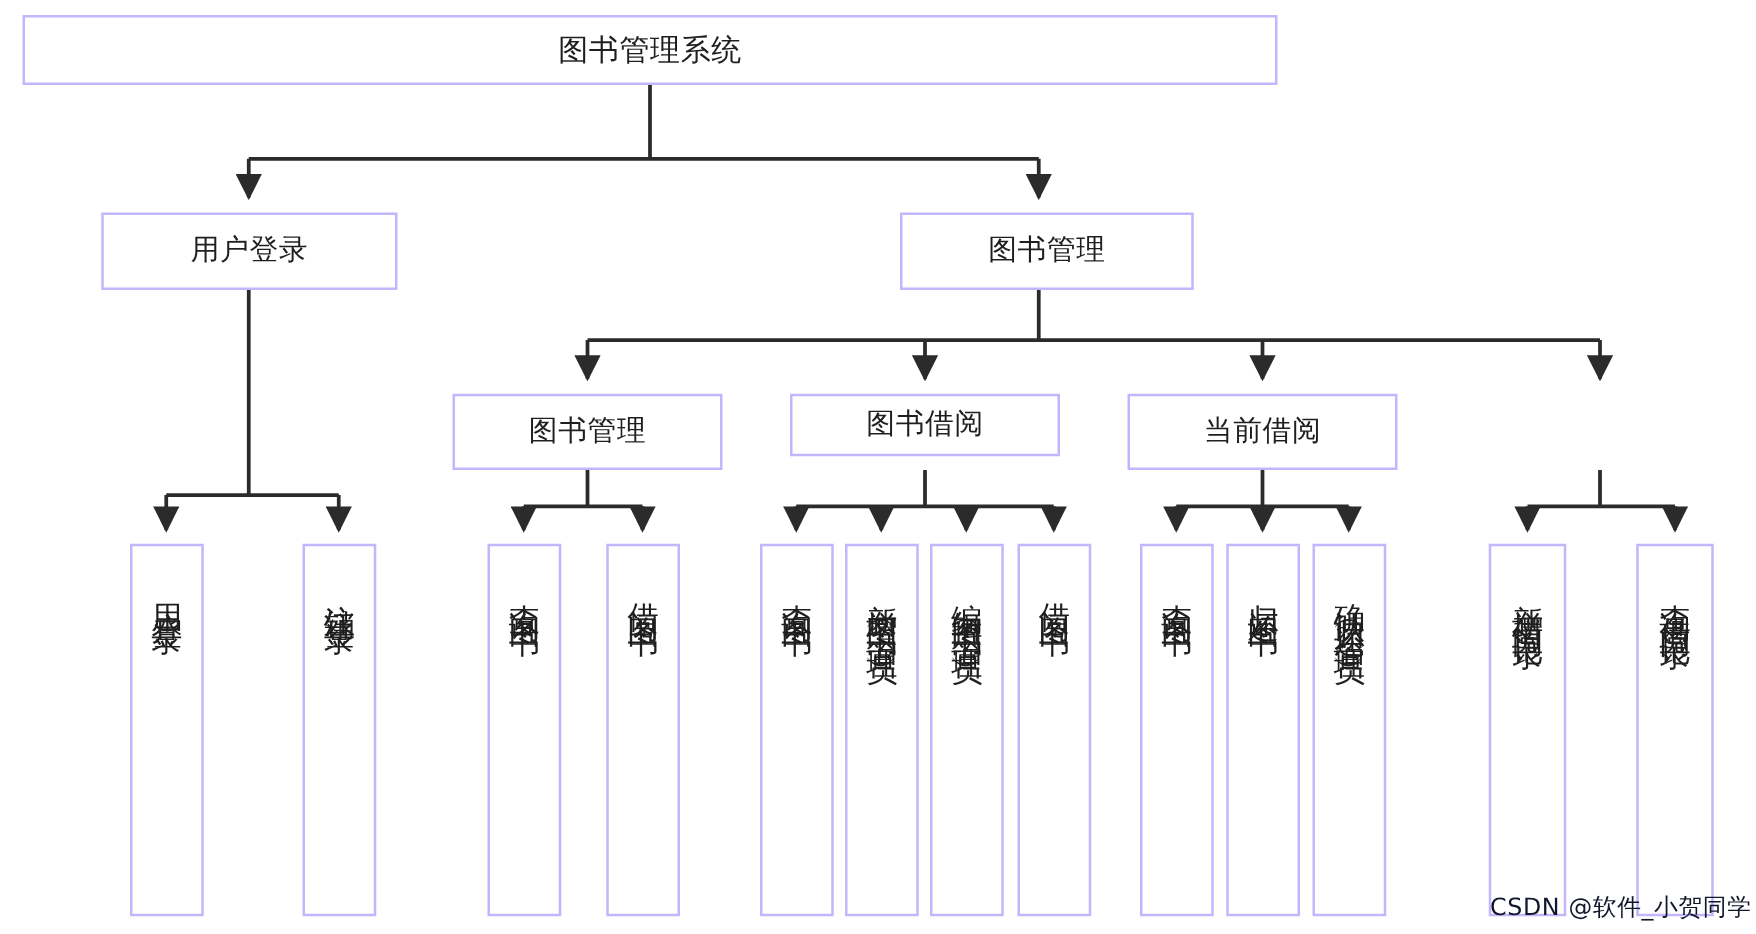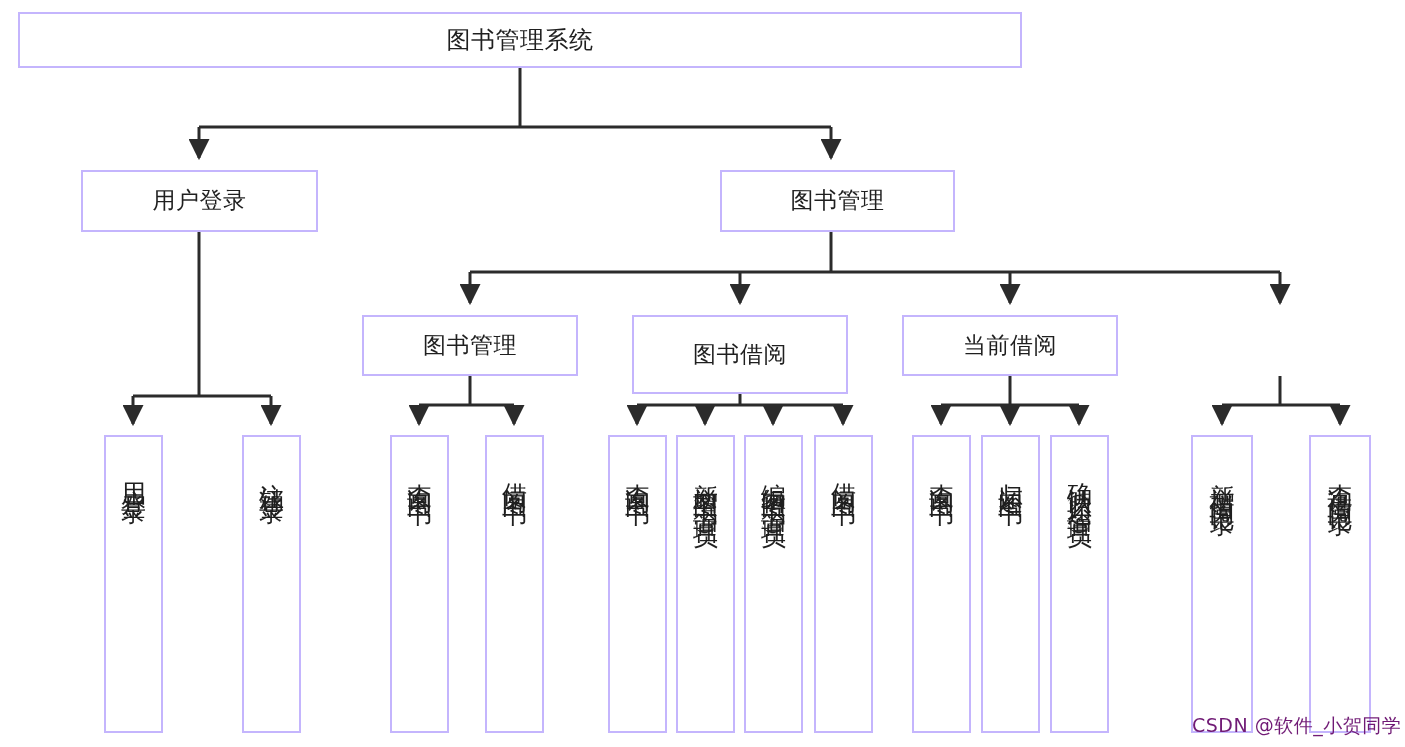--- a/index.html
+++ b/index.html
@@ -54,21 +54,21 @@
     writing-mode:vertical-rl;
     text-orientation:upright;
     font-size:25px;
     line-height:1.0;
     letter-spacing:6px;
     white-space:nowrap;
   }
   .watermark{
     position:absolute;
     font-size:19px;
-    color:#701a75;
+    color:#0f172a;
     white-space:nowrap;
     letter-spacing:0.5px;
     user-select:none;
   }
 </style>
 </head>
 <body>
 
 <div id="canvas">
 
@@ -131,21 +131,21 @@
   </div>
 
   <div class="node h" style="left:720px; top:170px; width:235px; height:62px;">
     <span class="label">图书管理</span>
   </div>
 
   <div class="node h" style="left:362px; top:315px; width:216px; height:61px;">
     <span class="label">图书管理</span>
   </div>
 
-  <div class="node h" style="left:632px; top:315px; width:216px; height:79px;">
+  <div class="node h" style="left:632px; top:315px; width:216px; height:50px;">
     <span class="label">图书借阅</span>
   </div>
 
   <div class="node h" style="left:902px; top:315px; width:216px; height:61px;">
     <span class="label">当前借阅</span>
   </div>
 
 
   <div class="node v" style="left:104px; top:435px; width:59px; height:298px;">
     <span class="label">用户登录</span>

